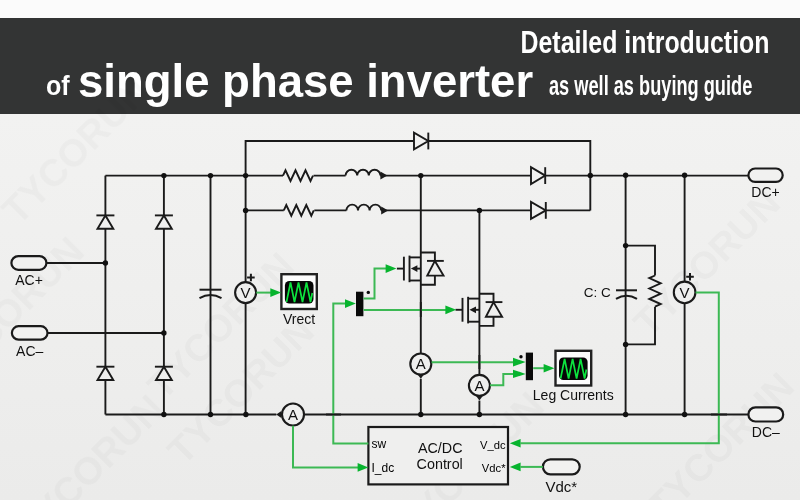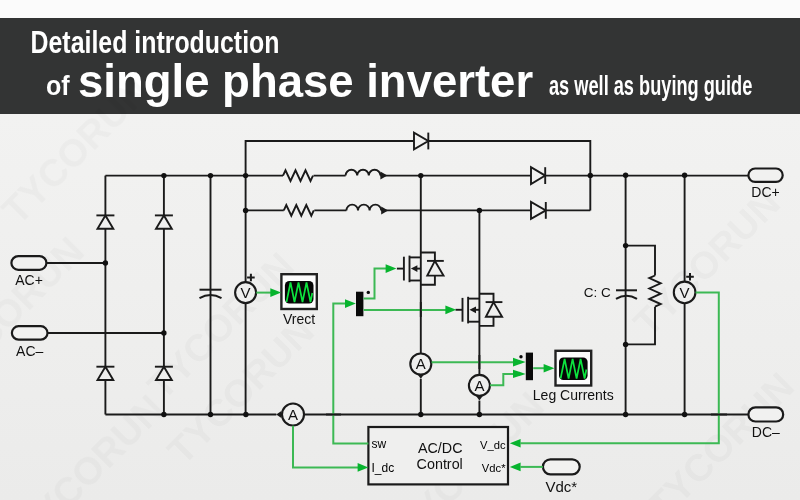--- a/index.html
+++ b/index.html
@@ -1,20 +1,20 @@
 <!DOCTYPE html>
 <html><head>
 <meta charset="utf-8">
 <style>
 html,body{margin:0;padding:0;width:800px;height:500px;overflow:hidden;background:#fbfbfb;font-family:"Liberation Sans",sans-serif;}
 #stage{position:absolute;left:0;top:0;width:800px;height:500px;}
 #banner{position:absolute;left:0;top:18px;width:800px;height:96px;background:#333434;}
 #circ{position:absolute;left:0;top:114px;width:800px;height:386px;background:linear-gradient(180deg,#f2f2f1 0%,#efefee 45%,#ebebea 100%);}
 .bl{position:absolute;color:#fff;font-weight:bold;white-space:pre;line-height:1;}
-#b1{top:26.8px;left:0;width:800px;text-align:left;font-size:31px;}
+#b1{top:26.8px;left:0;width:800px;text-align:right;font-size:31px;}
 #b1 span{display:inline-block;transform:scaleX(0.803);transform-origin:50% 50%;}
 #bof{top:73.4px;left:46.3px;font-size:27px;transform:scaleX(0.93);transform-origin:0 0;}
 #bbig{top:58.1px;left:77.5px;font-size:46px;transform:scaleX(0.989);transform-origin:0 0;}
 #bsm{top:73.4px;left:549.3px;font-size:27px;transform:scaleX(0.674);transform-origin:0 0;}
 svg{position:absolute;left:0;top:0;}
 </style>
 </head>
 <body>
 <div id="stage">
 <div id="banner"></div>

